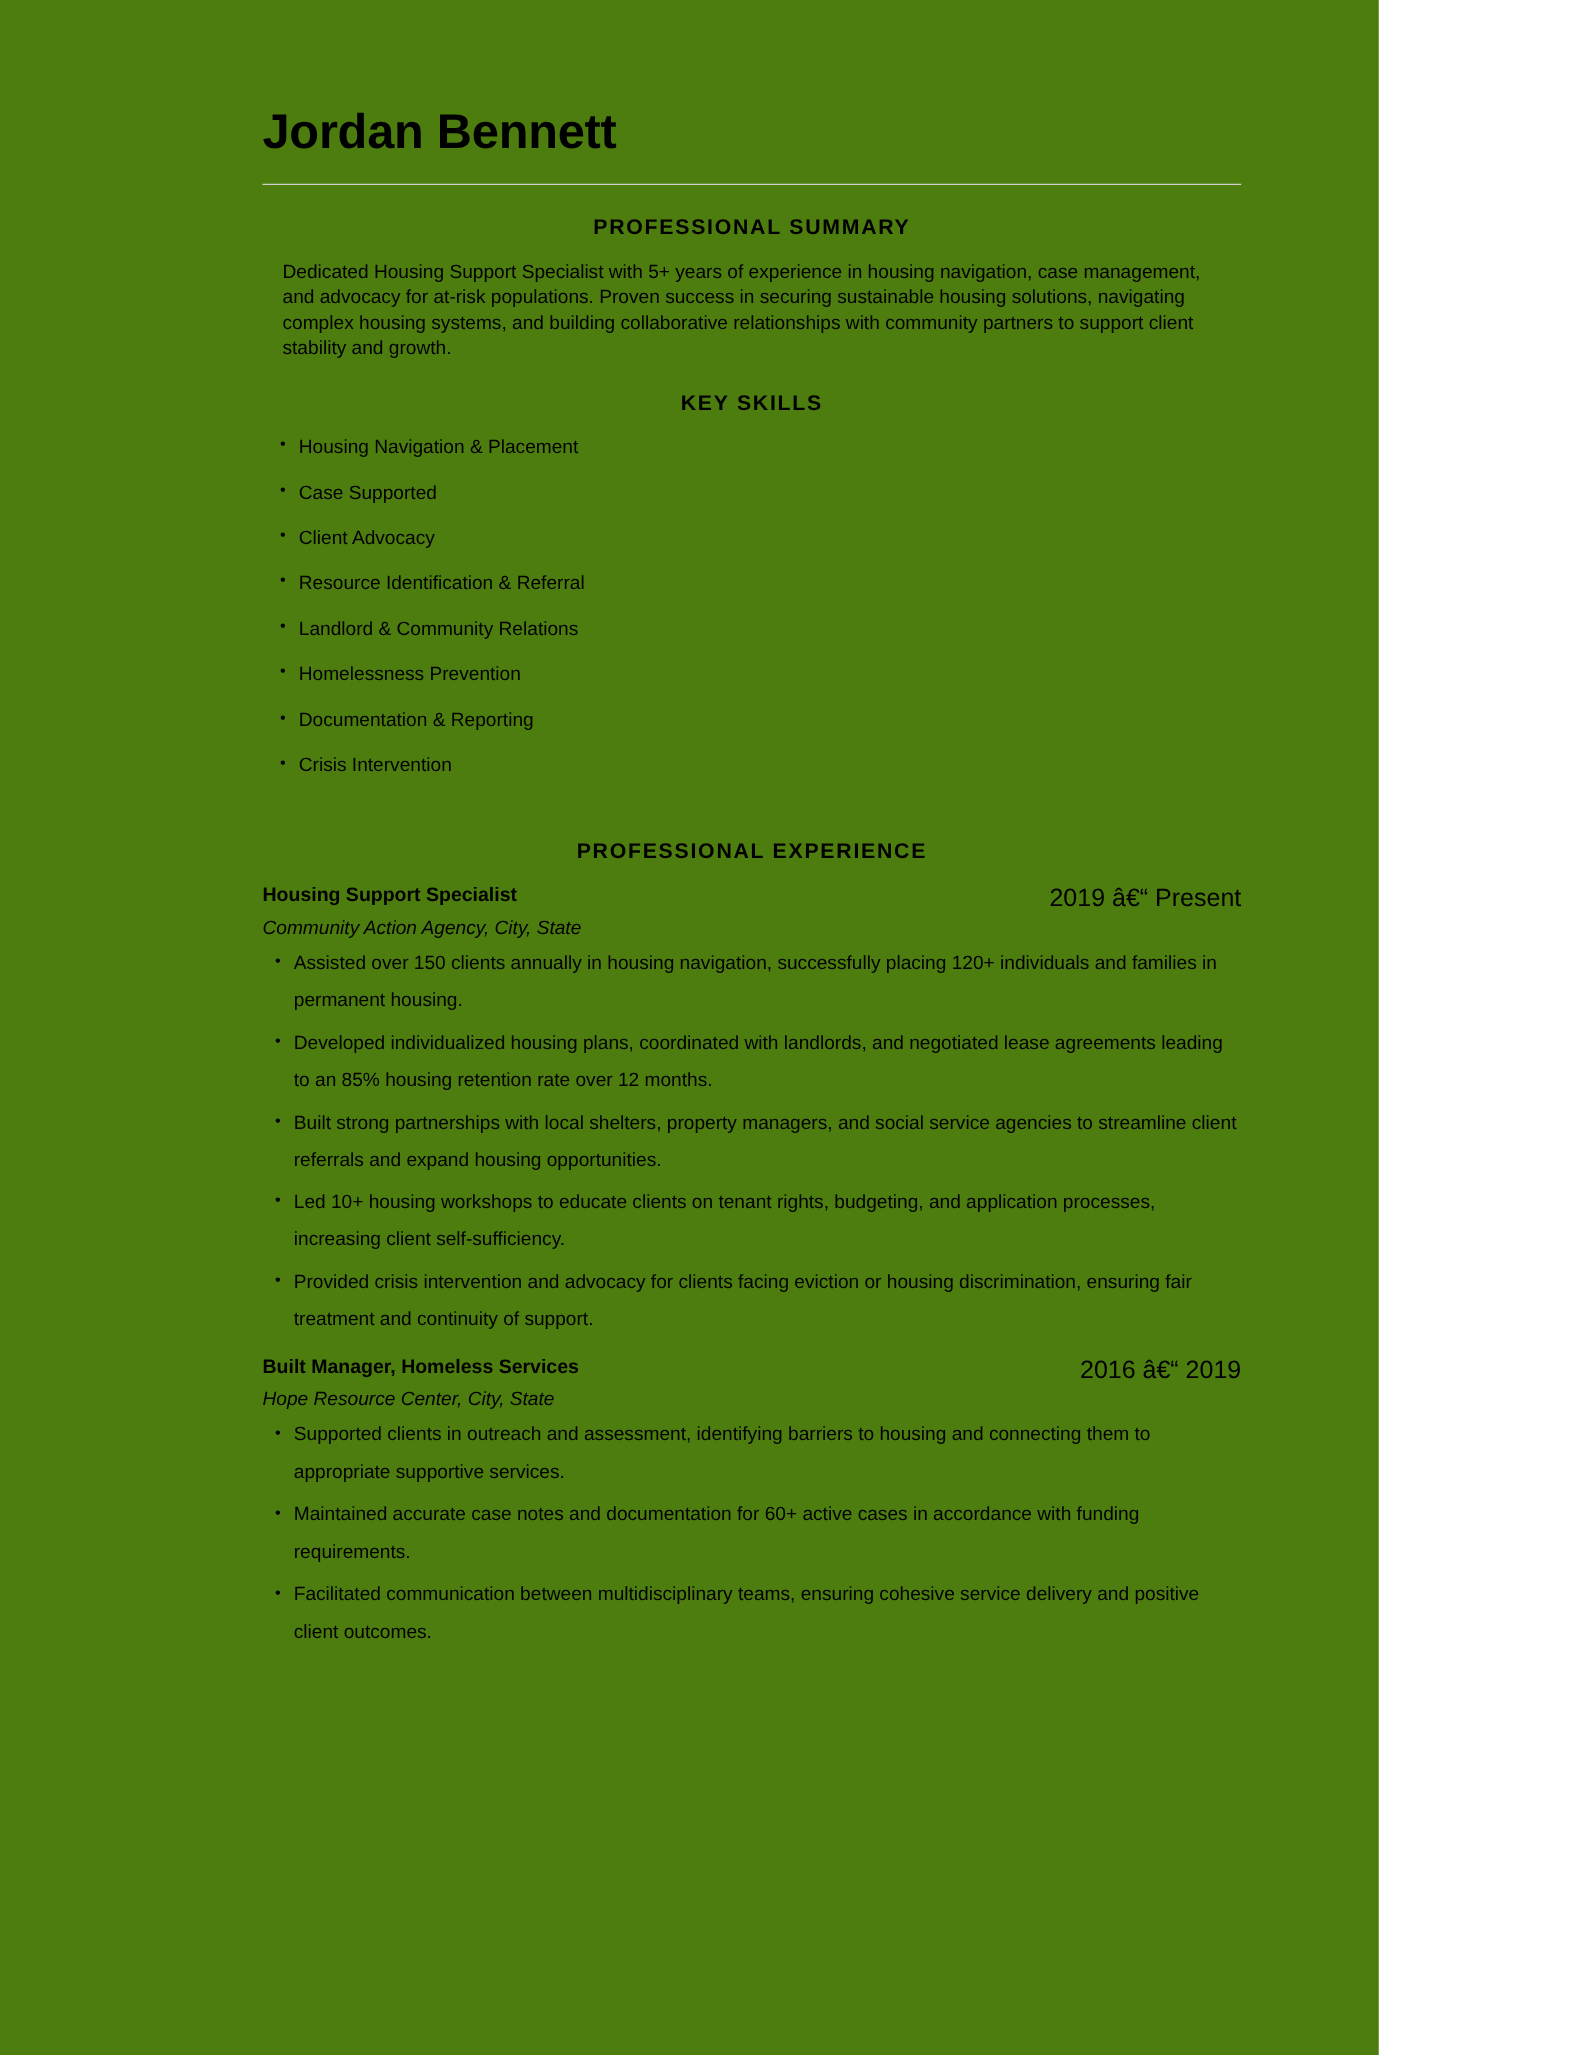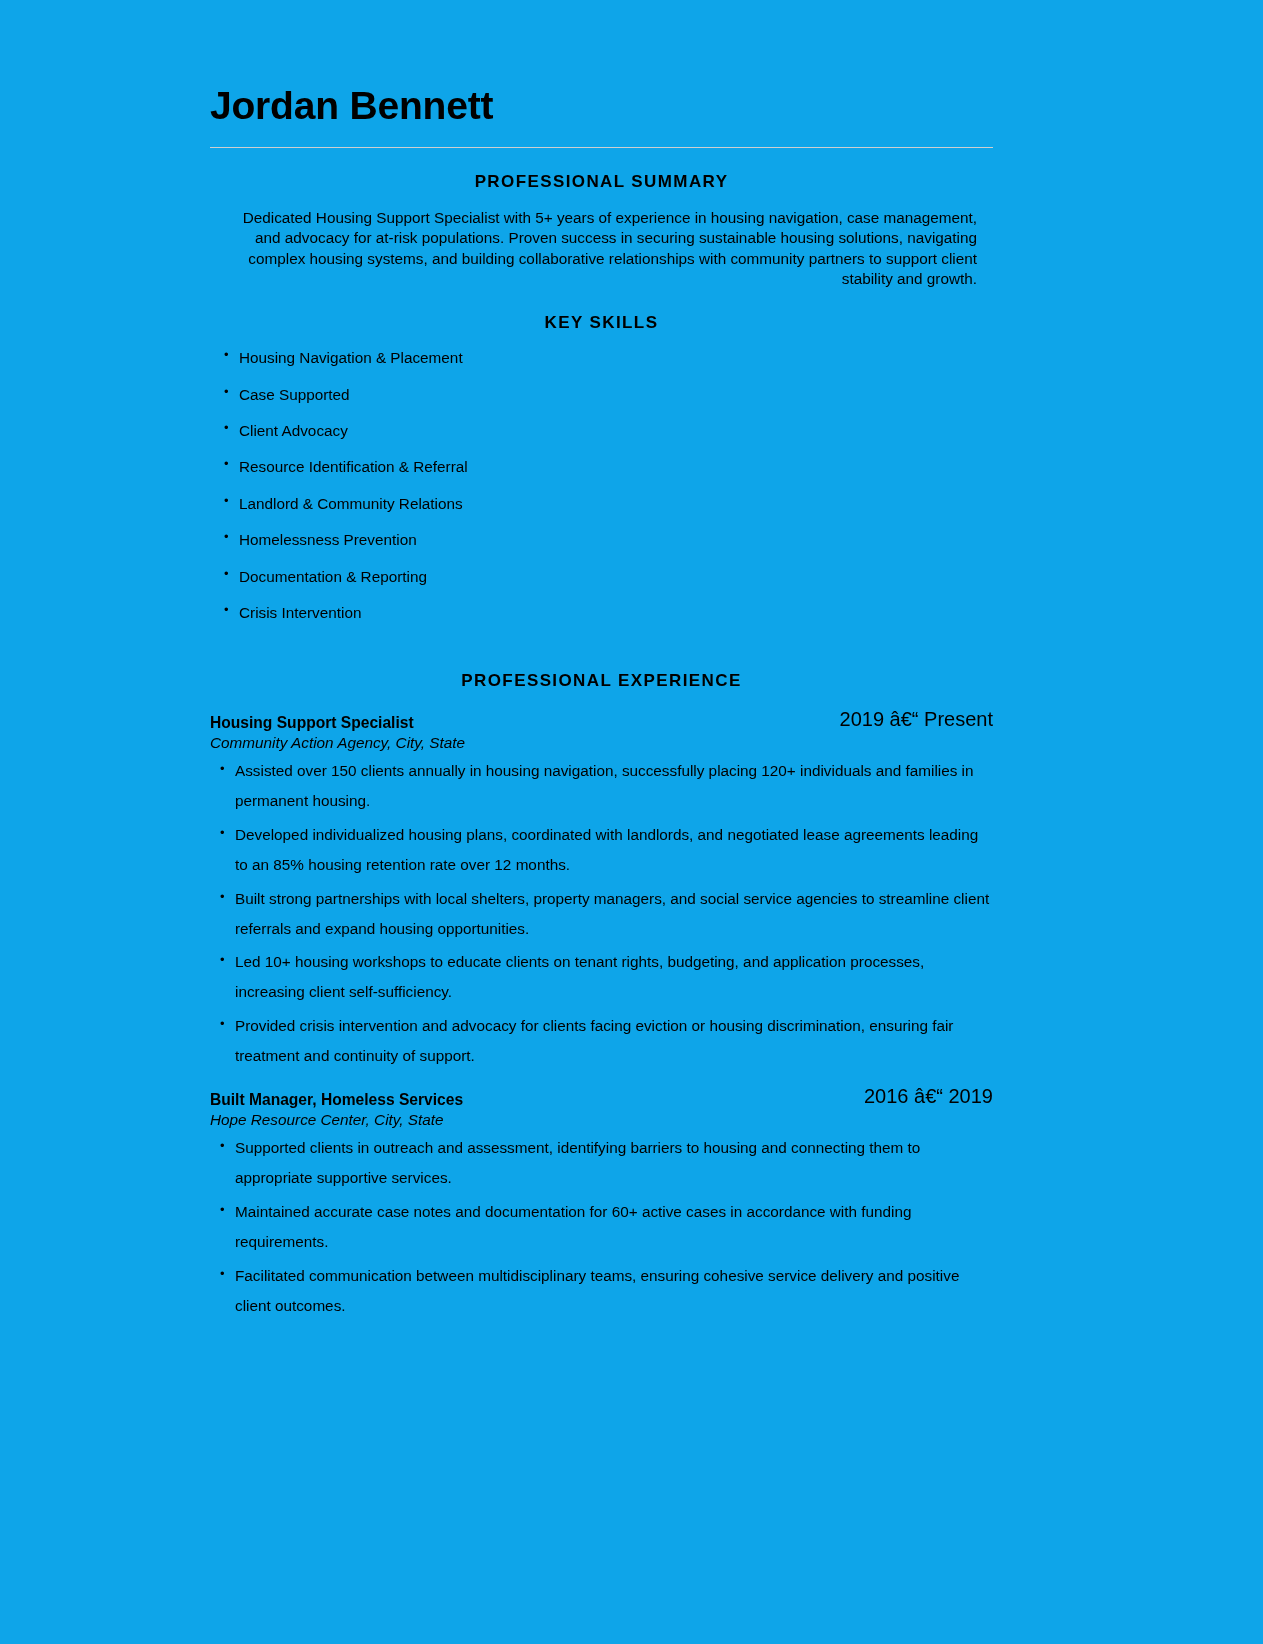--- a/index.html
+++ b/index.html
@@ -8,23 +8,23 @@
     background: #ffffff;
   }
   body {
     width: 1263px;
     min-height: 1644px;
     font-family: "Liberation Sans", sans-serif;
     color: #000000;
     -webkit-font-smoothing: none;
   }
   .page {
-    width: 1263px;
+    width: 1103px;
     min-height: 1644px;
-    background: #0ea5e9;
+    background: #4d7c0f;
     box-sizing: border-box;
     padding: 86px 270px 40px 210px;
   }
   .content {
     width: 783px;
   }
 
   
   .name {
     font-size: 39px;
@@ -65,21 +65,21 @@
     letter-spacing: 1.4px;
     margin: 0 0 15px 0;
     font-stretch: condensed;
     text-align: center;
   }
 
   .summary-text {
     font-size: 15.3px;
     line-height: 1.33;
     margin: 16px;
-    text-align: right;
+    text-align: left;
     font-stretch: condensed;
   }
 
   
   ul.skills {
     list-style: none;
     margin: 0;
     padding: 0;
   }
   ul.skills li {
@@ -101,21 +101,21 @@
   
   .job {
     margin-bottom: 0;
   }
   .job + .job {
     margin-top: 12px;
   }
   .job-head {
     display: flex;
     justify-content: space-between;
-    align-items: flex-end;
+    align-items: flex-start;
     width: 783px;
   }
   .job-title {
     font-size: 15.6px;
     font-weight: bold;
     line-height: 1.35;
     font-stretch: condensed;
   }
   .job-dates {
     font-size: 20px;

